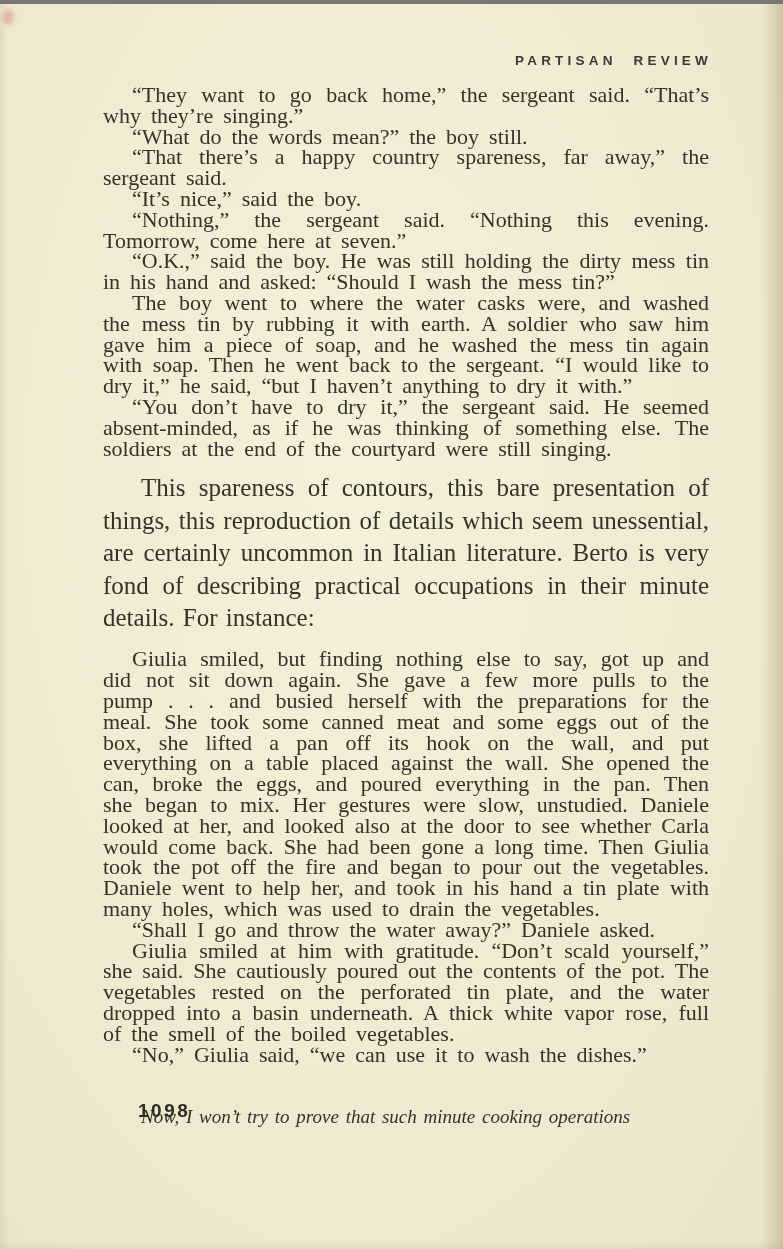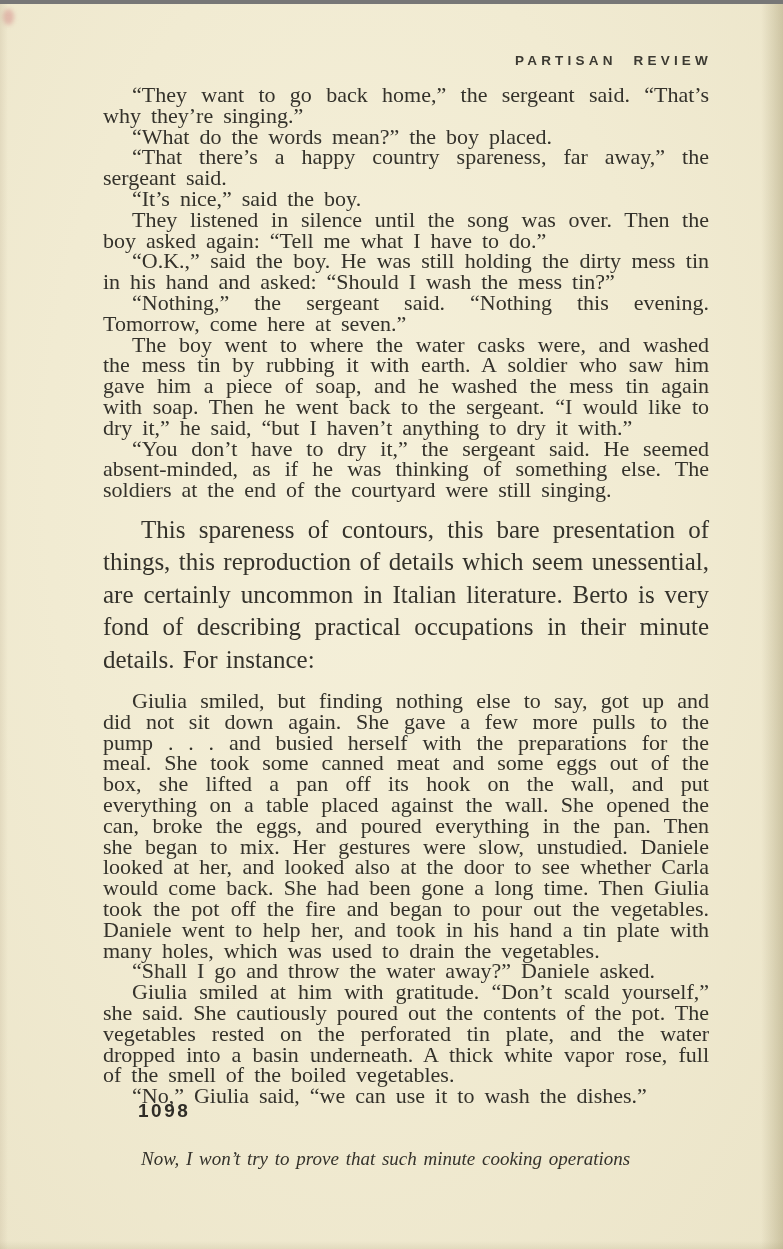--- a/index.html
+++ b/index.html
@@ -83,26 +83,25 @@
 <body>
 
 <div class="page">
   <span class="smudge"></span>
 
   <div class="running-head">PARTISAN REVIEW</div>
 
   <div class="textcol" id="textcol">
       <div class="block block-tight">
         <p>“They want to go back home,” the sergeant said. “That’s why they’re singing.”</p>
-        <p>“What do the words mean?” the boy placed.</p>
+        <p>“What do the words mean?” the boy still.</p>
         <p>“That there’s a happy country spareness, far away,” the sergeant said.</p>
         <p>“It’s nice,” said the boy.</p>
-        <p>They listened in silence until the song was over. Then the boy asked again: “Tell me what I have to do.”</p>
+        <p>“Nothing,” the sergeant said. “Nothing this evening. Tomorrow, come here at seven.”</p>
         <p>“O.K.,” said the boy. He was still holding the dirty mess tin in his hand and asked: “Should I wash the mess tin?”</p>
-        <p>“Nothing,” the sergeant said. “Nothing this evening. Tomorrow, come here at seven.”</p>
         <p>The boy went to where the water casks were, and washed the mess tin by rubbing it with earth. A soldier who saw him gave him a piece of soap, and he washed the mess tin again with soap. Then he went back to the sergeant. “I would like to dry it,” he said, “but I haven’t anything to dry it with.”</p>
         <p>“You don’t have to dry it,” the sergeant said. He seemed absent-minded, as if he was thinking of something else. The soldiers at the end of the courtyard were still singing.</p>
       </div>
       <div class="block block-commentary">
         <p>This spareness of contours, this bare presentation of things, this reproduction of details which seem unessential, are certainly uncommon in Italian literature. Berto is very fond of describing practical occupations in their minute details. For instance:</p>
       </div>
       <div class="block block-tight">
         <p>Giulia smiled, but finding nothing else to say, got up and did not sit down again. She gave a few more pulls to the pump . . . and busied herself with the preparations for the meal. She took some canned meat and some eggs out of the box, she lifted a pan off its hook on the wall, and put everything on a table placed against the wall. She opened the can, broke the eggs, and poured everything in the pan. Then she began to mix. Her gestures were slow, unstudied. Daniele looked at her, and looked also at the door to see whether Carla would come back. She had been gone a long time. Then Giulia took the pot off the fire and began to pour out the vegetables. Daniele went to help her, and took in his hand a tin plate with many holes, which was used to drain the vegetables.</p>
         <p>“Shall I go and throw the water away?” Daniele asked.</p>
         <p>Giulia smiled at him with gratitude. “Don’t scald yourself,” she said. She cautiously poured out the contents of the pot. The vegetables rested on the perforated tin plate, and the water dropped into a basin underneath. A thick white vapor rose, full of the smell of the boiled vegetables.</p>

